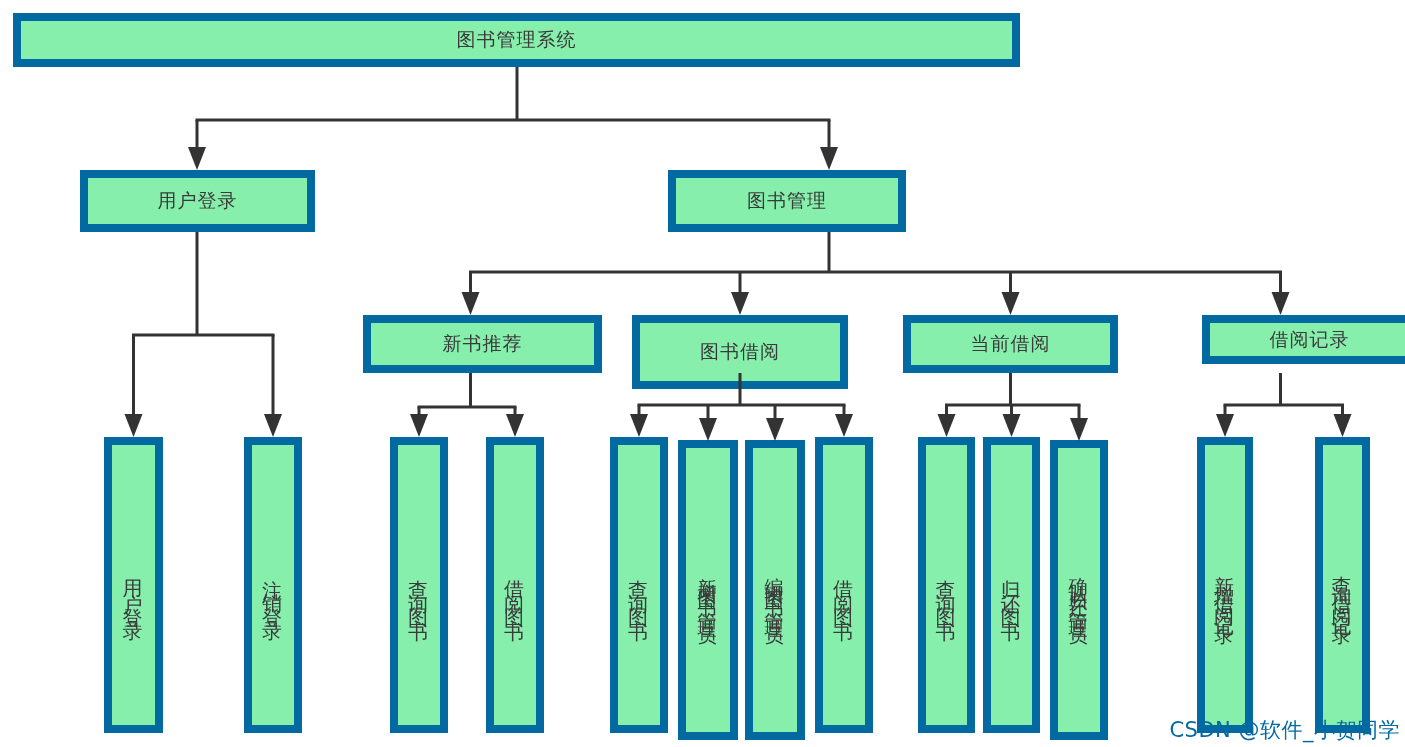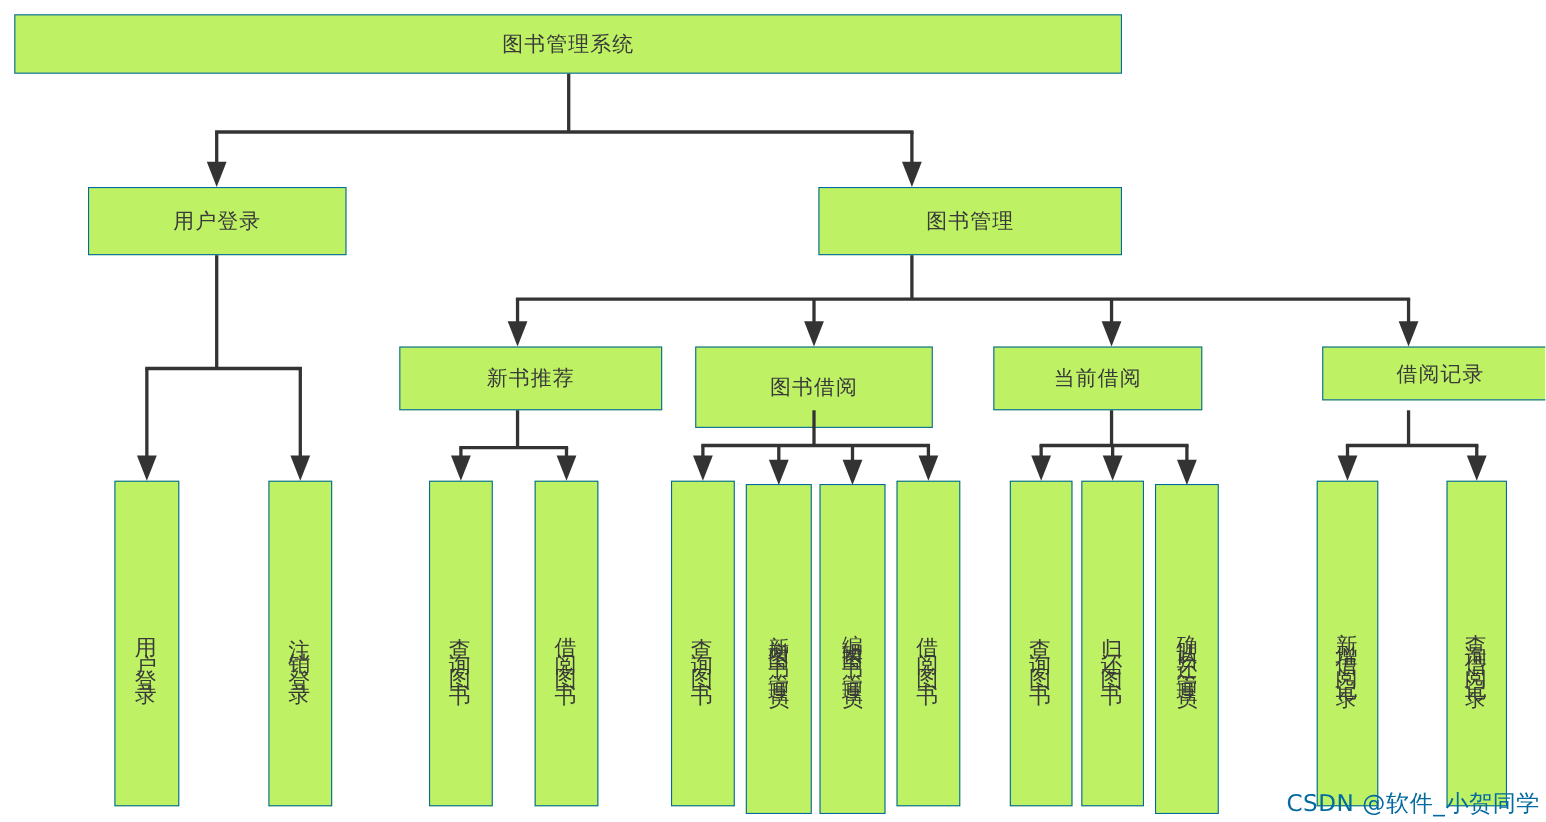--- a/index.html
+++ b/index.html
@@ -11,22 +11,22 @@
     position: relative;
     width: 1405px;
     height: 747px;
     background: #ffffff;
     overflow: hidden;
     font-family: "DejaVu Sans", "Liberation Sans", sans-serif;
   }
   .box {
     position: absolute;
     box-sizing: border-box;
-    border: 1px solid #0369a1;
-    background: #bef264;
+    border: 8px solid #0369a1;
+    background: #86efac;
     display: flex;
     align-items: center;
     justify-content: center;
     color: #3a3a3a;
   }
   .h {
     font-size: 19px;
     letter-spacing: 1px;
     white-space: nowrap;
   }
@@ -72,25 +72,25 @@
   }
 </style>
 </head>
 <body>
 
 <div id="canvas">
 
   <div class="box h" style="left:13px; top:13px; width:1007px; height:54px">图书管理系统</div>
 
   <div class="box h" style="left:80px; top:170px; width:235px; height:62px">用户登录</div>
-  <div class="box h" style="left:744px; top:170px; width:276px; height:62px">图书管理</div>
+  <div class="box h" style="left:668px; top:170px; width:238px; height:62px">图书管理</div>
 
   <div class="box h" style="left:363px; top:315px; width:239px; height:58px">新书推荐</div>
   <div class="box h" style="left:632px; top:315px; width:216px; height:74px">图书借阅</div>
-  <div class="box h" style="left:903px; top:315px; width:190px; height:58px">当前借阅</div>
+  <div class="box h" style="left:903px; top:315px; width:215px; height:58px">当前借阅</div>
   <div class="box h" style="left:1202px; top:315px; width:215px; height:49px">借阅记录</div>
 
   <div class="box v" style="left:104px; top:437px; width:59px; height:296px">用户登录</div>
   <div class="box v" style="left:244px; top:437px; width:58px; height:296px">注销登录</div>
 
   <div class="box v" style="left:390px; top:437px; width:58px; height:296px">查询图书</div>
   <div class="box v" style="left:486px; top:437px; width:58px; height:296px">借阅图书</div>
 
   <div class="box v" style="left:610px; top:437px; width:58px; height:296px">查询图书</div>
   <div class="box v long" style="left:678px; top:440px; width:60px; height:300px">新增图书（管理员）</div>

